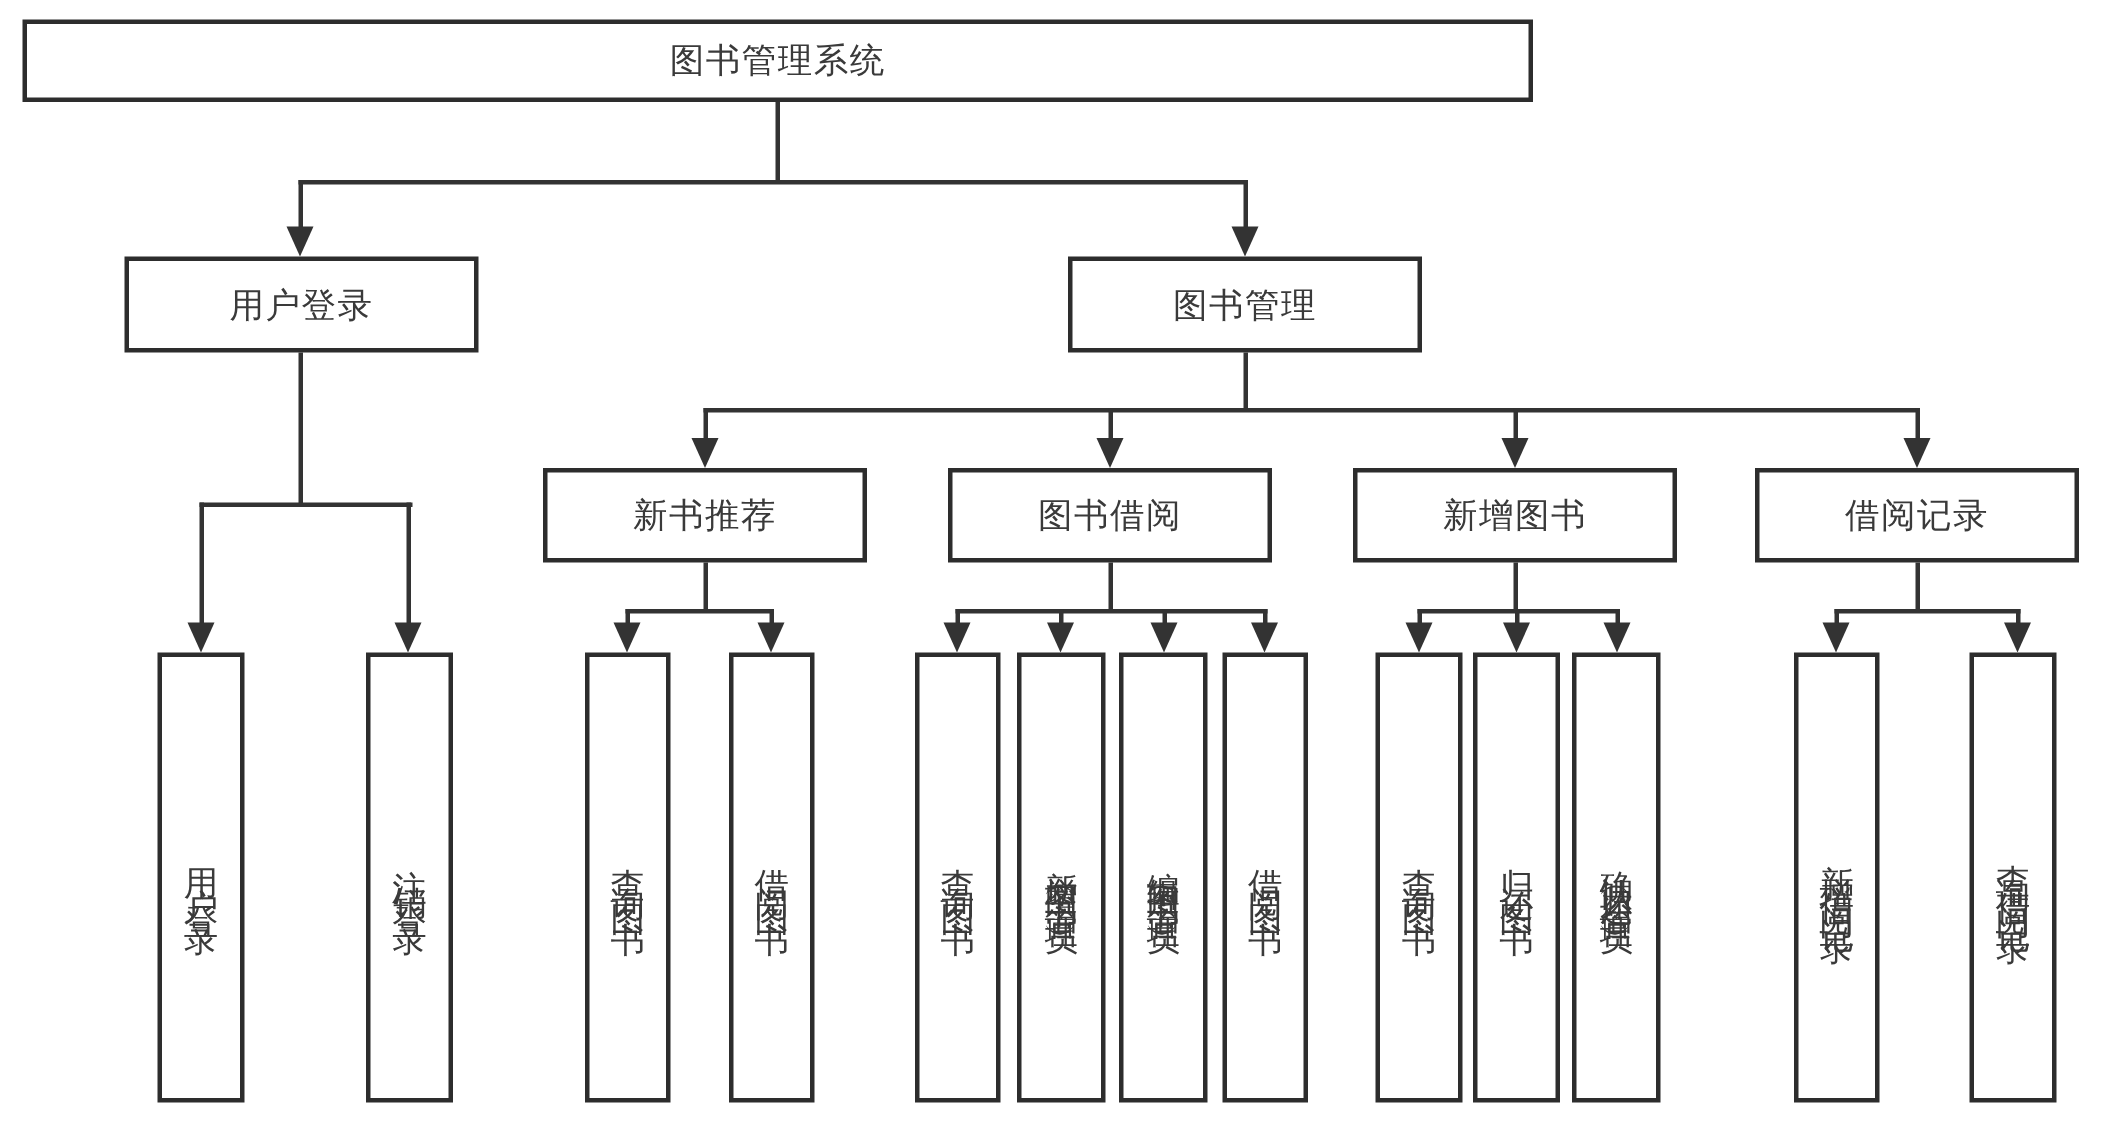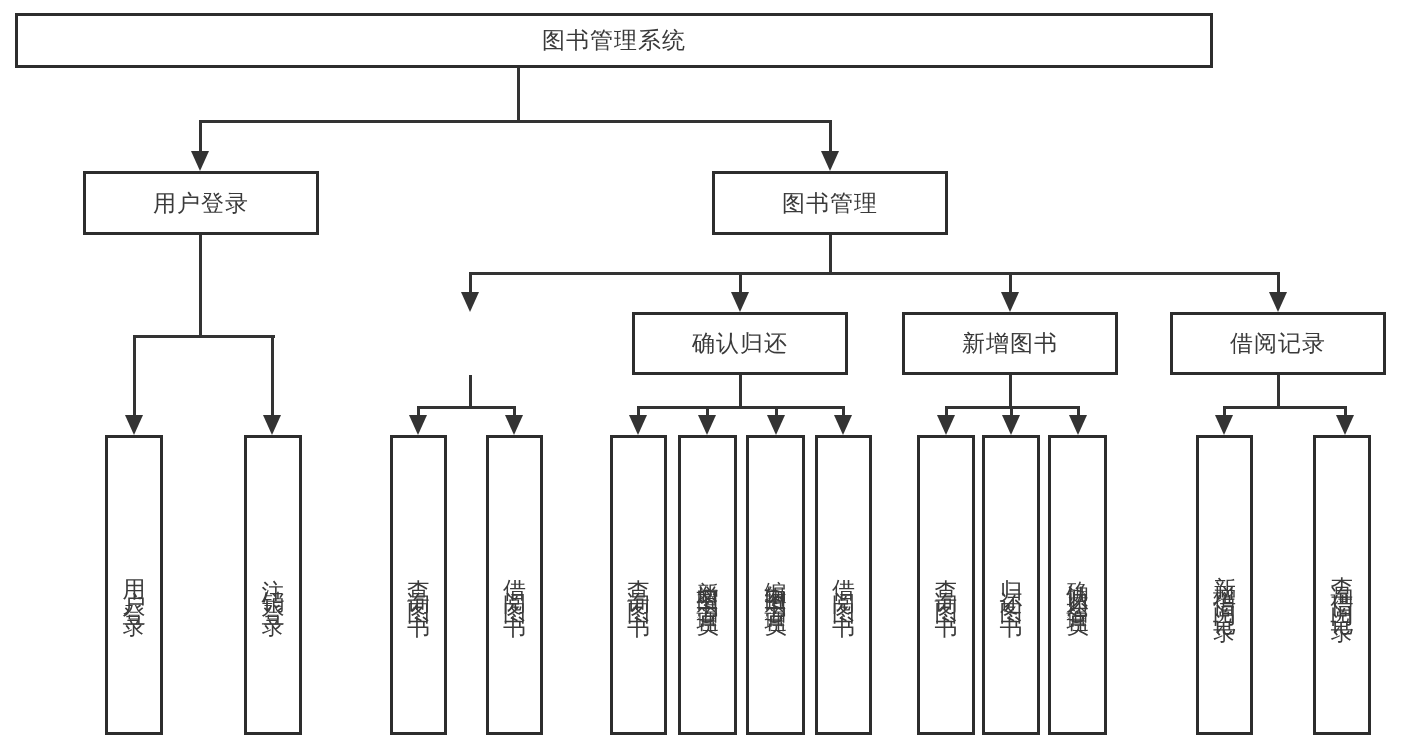--- a/index.html
+++ b/index.html
@@ -30,21 +30,21 @@
   .watermark {
     position:absolute; top:716px; right:14px;
     font-size:20px; color:#adadad; letter-spacing:1px; white-space:nowrap;
   }
 </style>
 </head>
 <body>
 
 <div class="canvas">
 
-  <div class="box" style="left:15px; top:13px; width:1198px; height:55px;justify-content:center;">
+  <div class="box" style="left:15px; top:13px; width:1007px; height:55px;justify-content:center;">
     <span>图书管理系统</span>
   </div>
 
   <div class="vl" style="left:517px; top:68px; height:54px;"></div>
   <div class="hl" style="left:199px; top:120px; width:633px;"></div>
   <div class="vl" style="left:199px; top:120px; height:34px;"></div>
   <div class="ah" style="left:191px; top:151px;"></div>
   <div class="vl" style="left:829px; top:120px; height:34px;"></div>
   <div class="ah" style="left:821px; top:151px;"></div>
 
@@ -66,22 +66,25 @@
   <div class="hl" style="left:469px; top:272px; width:811px;"></div>
   <div class="vl" style="left:469px; top:272px; height:23px;"></div>
   <div class="ah" style="left:461px; top:292px;"></div>
   <div class="vl" style="left:739px; top:272px; height:23px;"></div>
   <div class="ah" style="left:731px; top:292px;"></div>
   <div class="vl" style="left:1009px; top:272px; height:23px;"></div>
   <div class="ah" style="left:1001px; top:292px;"></div>
   <div class="vl" style="left:1277px; top:272px; height:23px;"></div>
   <div class="ah" style="left:1269px; top:292px;"></div>
 
+  <div class="box" style="left:362px; top:312px; width:216px; height:63px;">
+    <span>新书推荐</span>
+  </div>
   <div class="box" style="left:632px; top:312px; width:216px; height:63px;">
-    <span>确认归还</span>
+    <span>图书借阅</span>
   </div>
   <div class="box" style="left:902px; top:312px; width:216px; height:63px;">
     <span>新增图书</span>
   </div>
   <div class="box" style="left:1170px; top:312px; width:216px; height:63px;">
     <span>借阅记录</span>
   </div>
 
   <div class="vl" style="left:469px; top:375px; height:33px;"></div>
   <div class="hl" style="left:417px; top:406px; width:99px;"></div>

